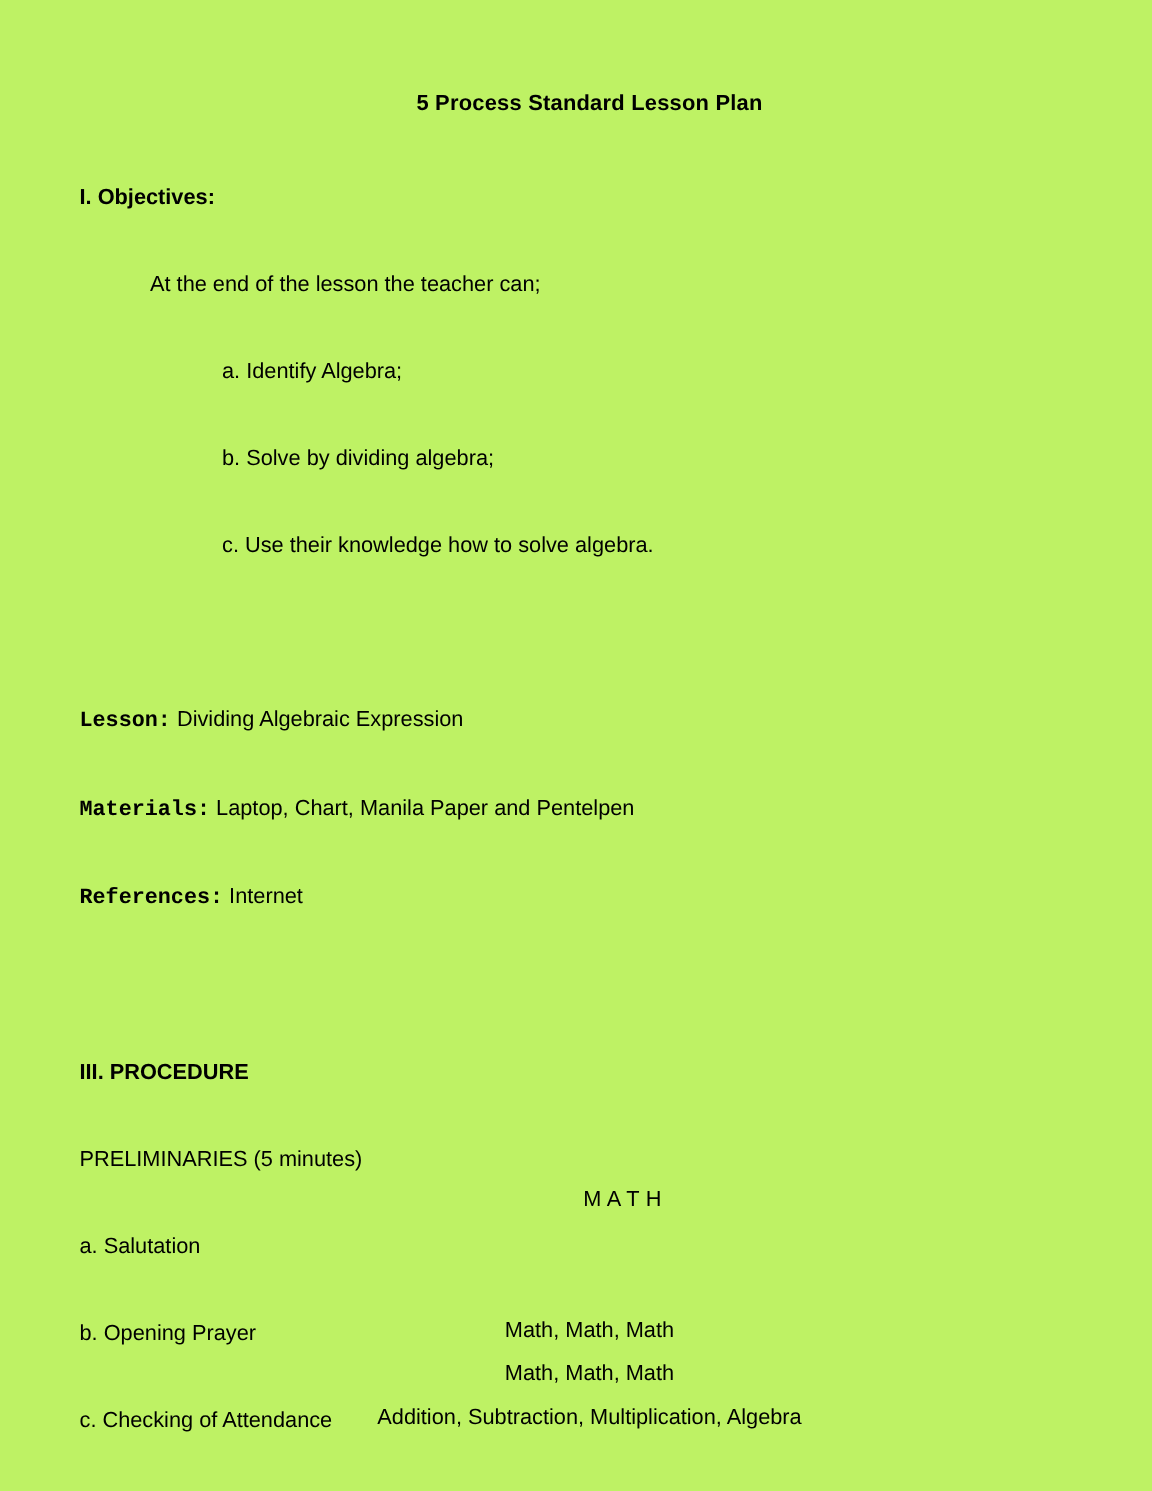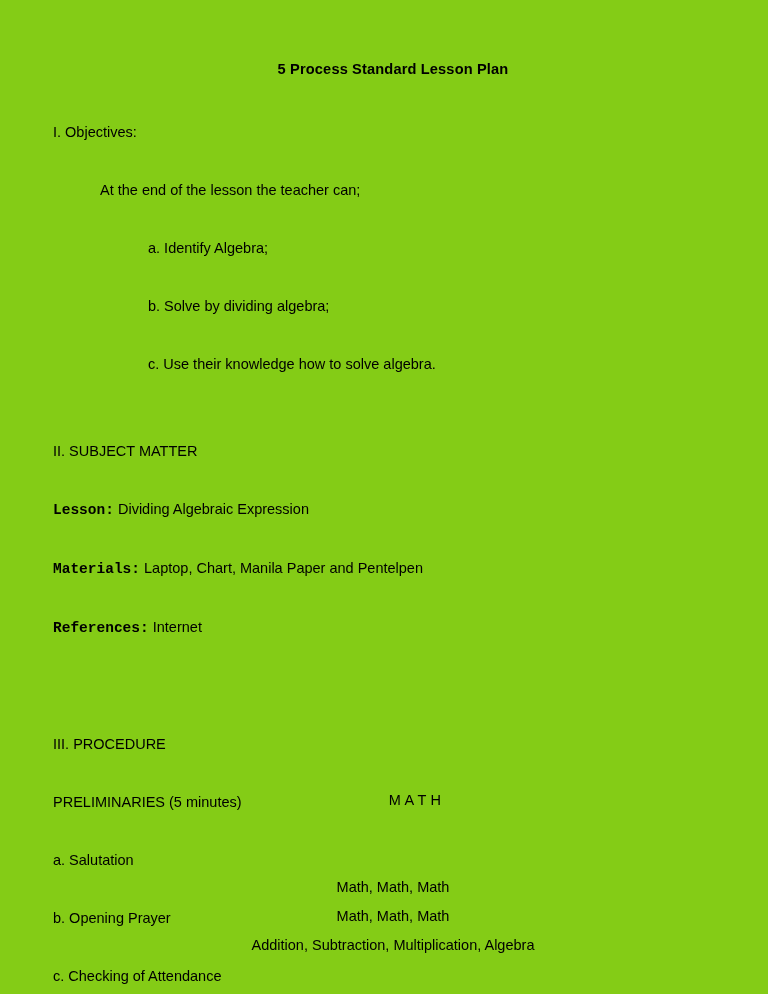--- a/index.html
+++ b/index.html
@@ -11,21 +11,21 @@
     width: 768px;
     height: 994px;
     font-family: "Liberation Sans", sans-serif;
     color: #000000;
     -webkit-font-smoothing: antialiased;
   }
   .page {
     position: relative;
     width: 768px;
     height: 994px;
-    background: #84cc16;
+    background: #bef264;
     overflow: hidden;
   }
   .doc-title {
     position: absolute;
     top: 59px;
     left: 0;
     width: 768px;
     text-align: center;
     font-size: 14.6px;
     font-weight: bold;
@@ -42,21 +42,21 @@
     top: 118px;
     width: 662px;
   }
   .line {
     font-size: 14.5px;
     line-height: 29px;
     white-space: pre;
     color: #000000;
   }
   .line.heading {
-    font-weight: normal;
+    font-weight: bold;
   }
   .line.indent-1 {
     padding-left: 47px;
   }
   .line.indent-2 {
     padding-left: 95px;
   }
   .line .lbl {
     font-weight: bold;
     font-family: Liberation Mono, monospace;
@@ -99,21 +99,20 @@
     <div class="spacer">&nbsp;</div>
     <div class="line indent-2">a. Identify Algebra;</div>
     <div class="spacer">&nbsp;</div>
     <div class="line indent-2">b. Solve by dividing algebra;</div>
     <div class="spacer">&nbsp;</div>
     <div class="line indent-2">c. Use their knowledge how to solve algebra.</div>
 
     <div class="spacer">&nbsp;</div>
     <div class="spacer">&nbsp;</div>
 
-    <div class="line heading">II. SUBJECT MATTER</div>
     <div class="spacer">&nbsp;</div>
     <div class="line"><span class="lbl">Lesson:</span><span> Dividing Algebraic Expression</span></div>
     <div class="spacer">&nbsp;</div>
     <div class="line"><span class="lbl">Materials:</span><span> Laptop, Chart, Manila Paper and Pentelpen</span></div>
     <div class="spacer">&nbsp;</div>
     <div class="line"><span class="lbl">References:</span><span> Internet</span></div>
     <div class="spacer">&nbsp;</div>
 
     <div class="spacer">&nbsp;</div>
     <div class="spacer">&nbsp;</div>

